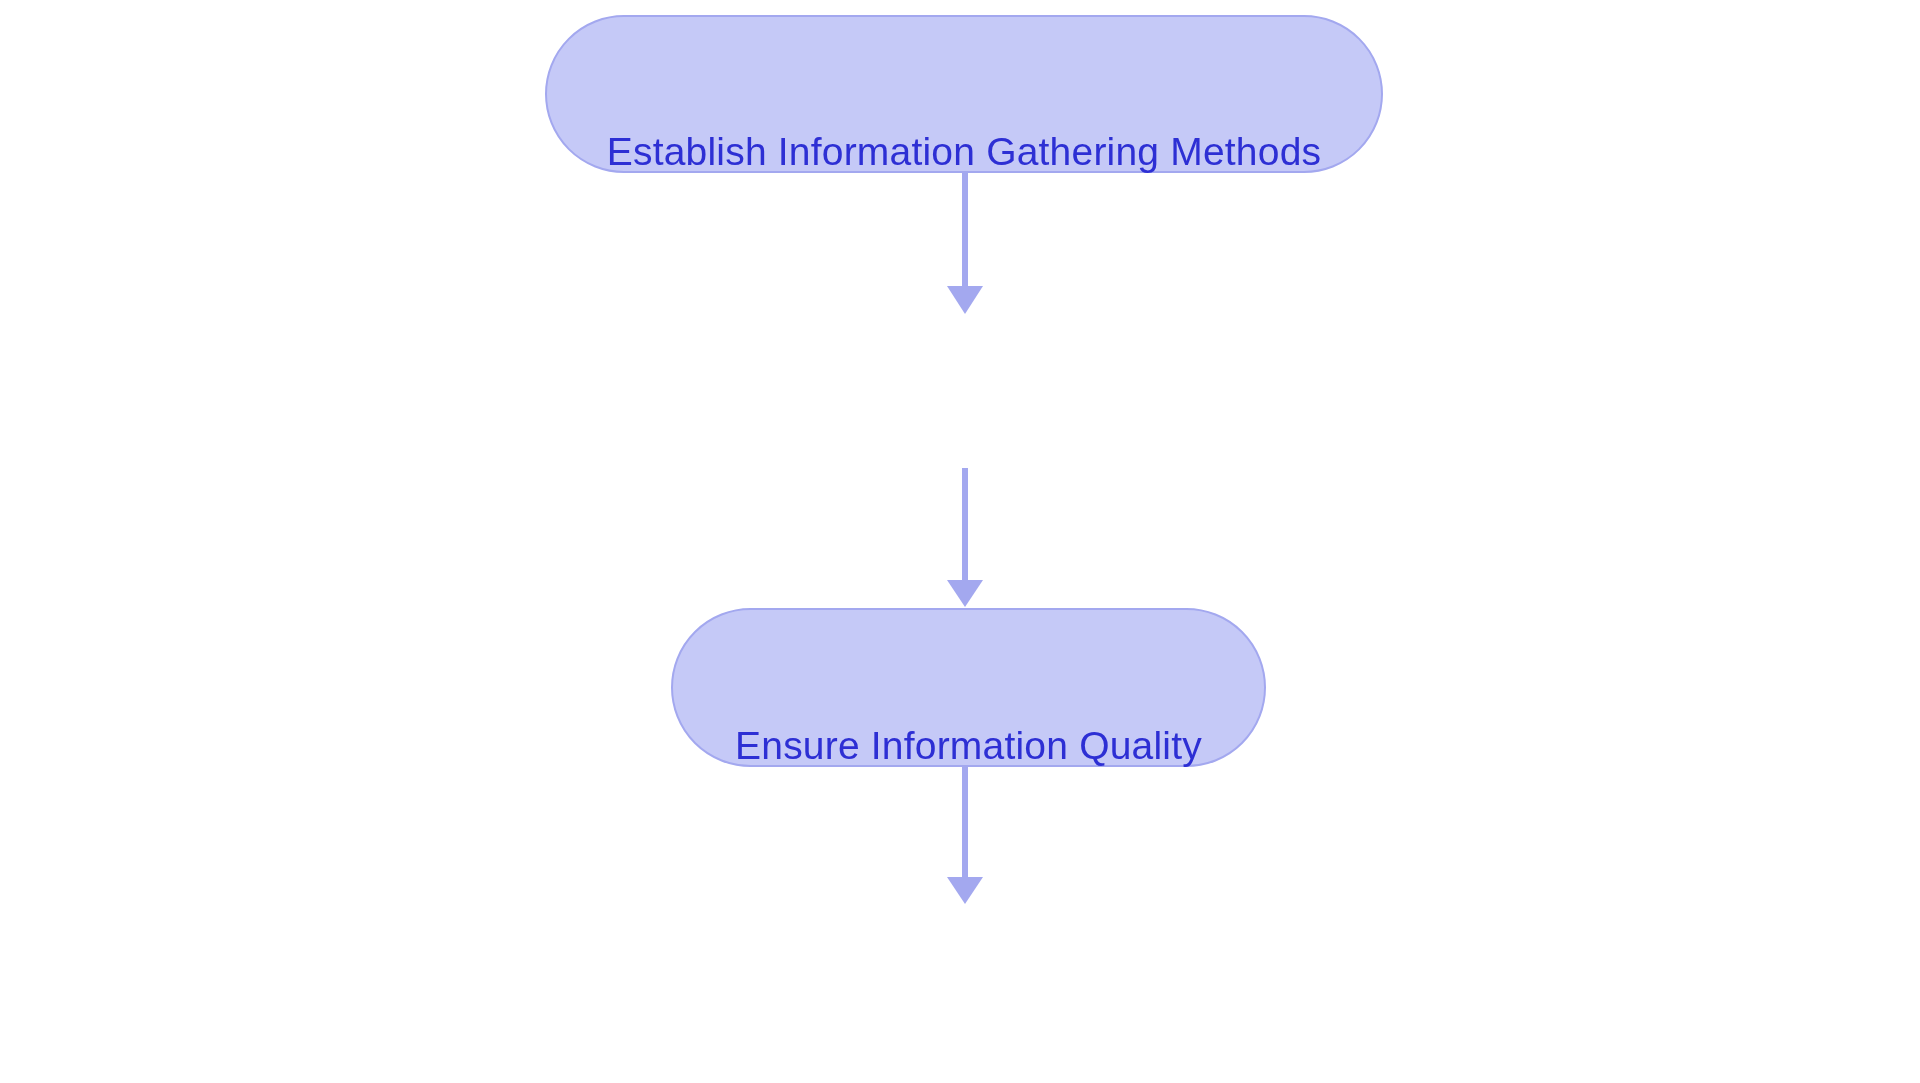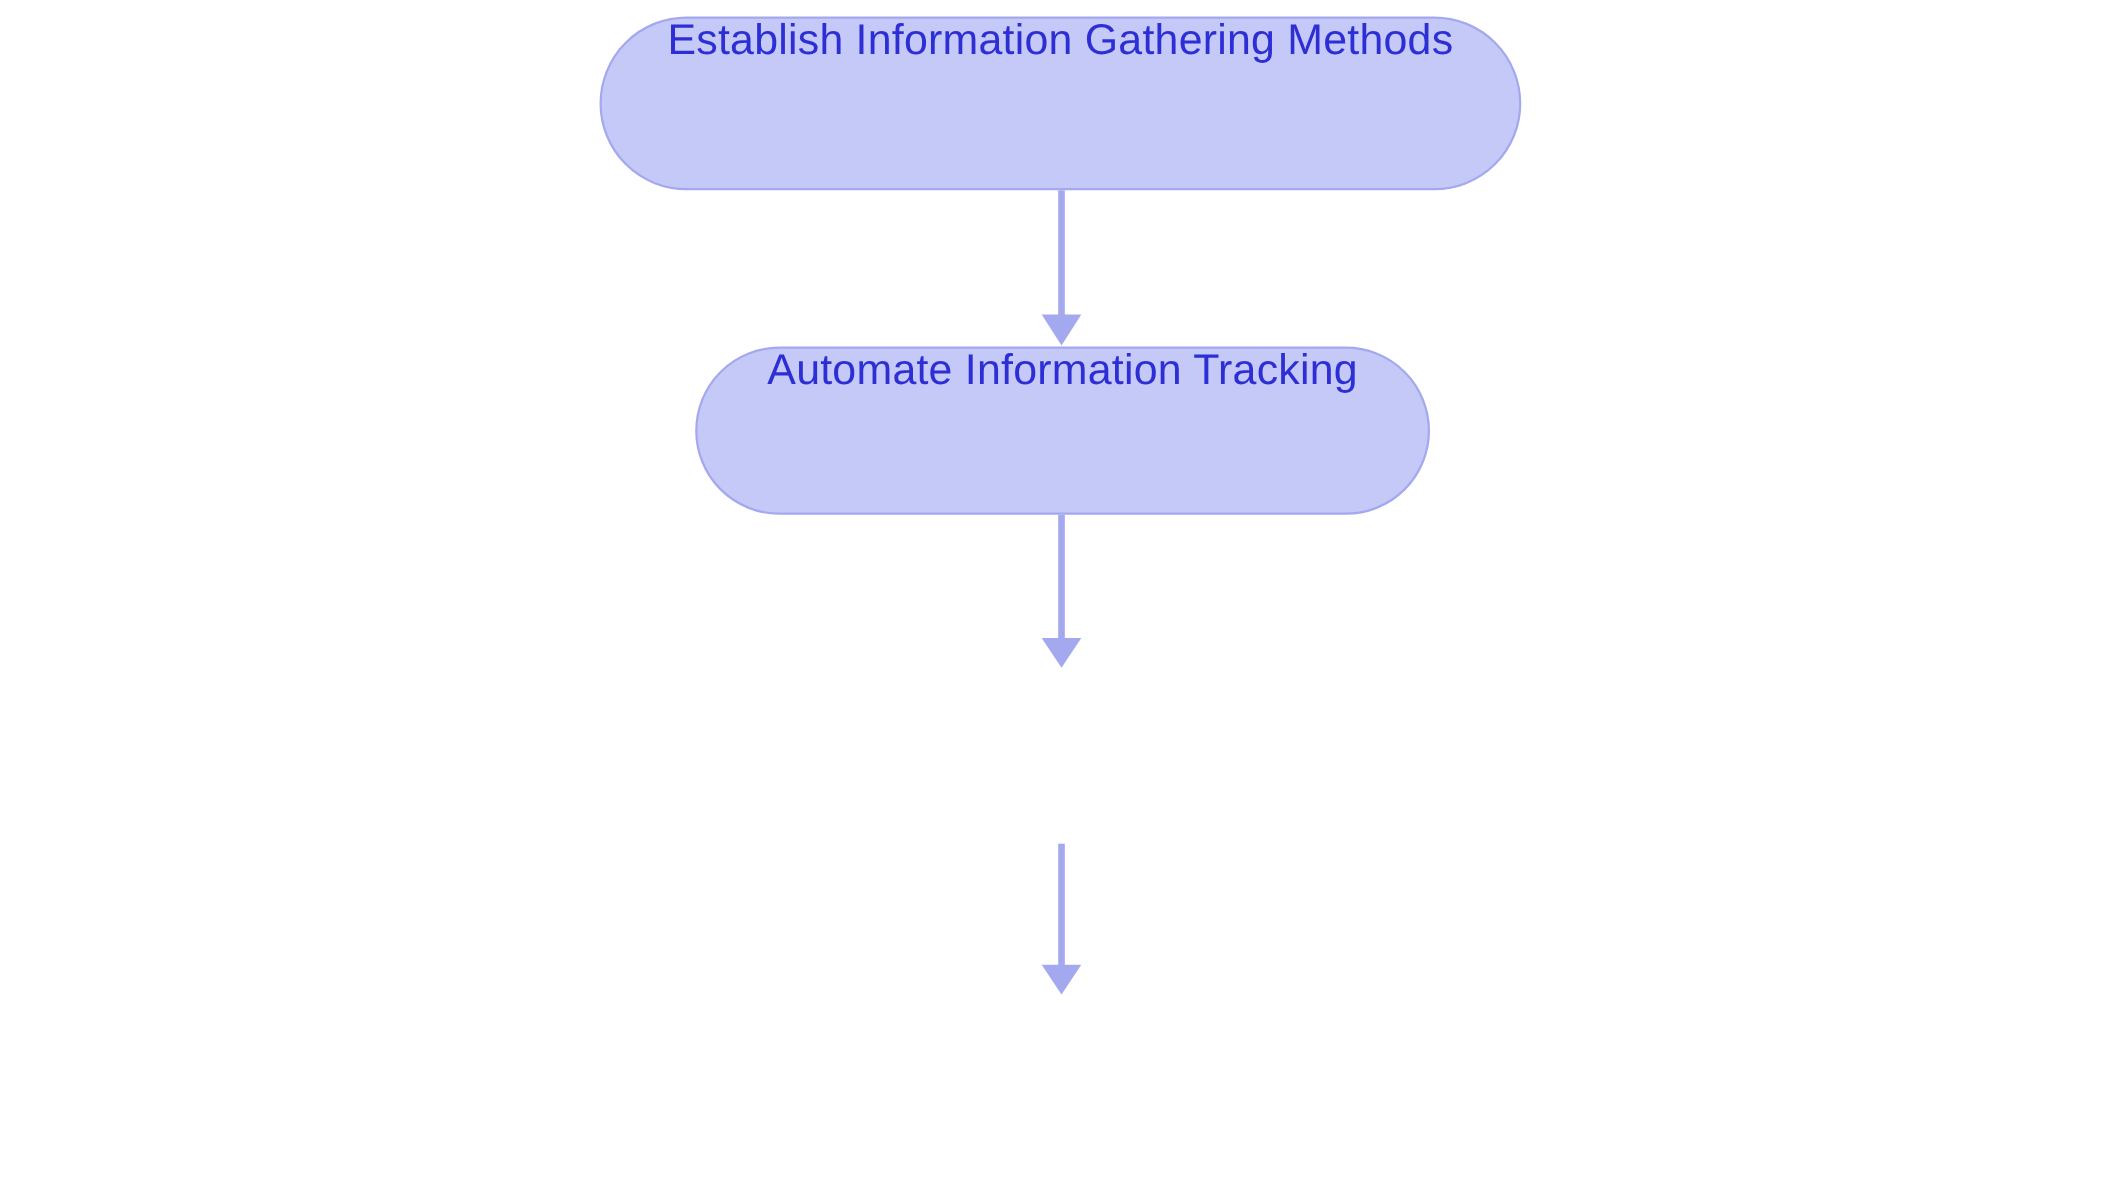--- a/index.html
+++ b/index.html
@@ -20,21 +20,21 @@
     width: 1920px;
     height: 1083px;
     background: #ffffff;
   }
 
   
   .node {
     position: absolute;
     box-sizing: border-box;
     display: flex;
-    align-items: flex-start;
+    align-items: flex-end;
     justify-content: center;
     background: #c5c9f7;
     border: 2px solid #a3a8ef;
     border-radius: 999px;
     color: #2d2fd4;
     font-size: 39px;
     font-weight: 400;
     letter-spacing: 0.2px;
     line-height: 1;
     white-space: nowrap;
@@ -92,19 +92,19 @@
     <g>
       <line class="conn-line" x1="965" y1="767" x2="965" y2="879"></line>
       <polygon class="conn-head" points="947,877 983,877 965,904"></polygon>
     </g>
   </svg>
 
   <div class="node" id="node-1">
     <span class="node-label">Establish Information Gathering Methods</span>
   </div>
 
-  <div class="node" id="node-2">
-    <span class="node-label">Automate Information Tracking</span>
+
+  <div class="node" id="node-3">
+    <span class="node-label">Ensure Information Quality</span>
   </div>
-
 
 
 </div>
 
 </body></html>

